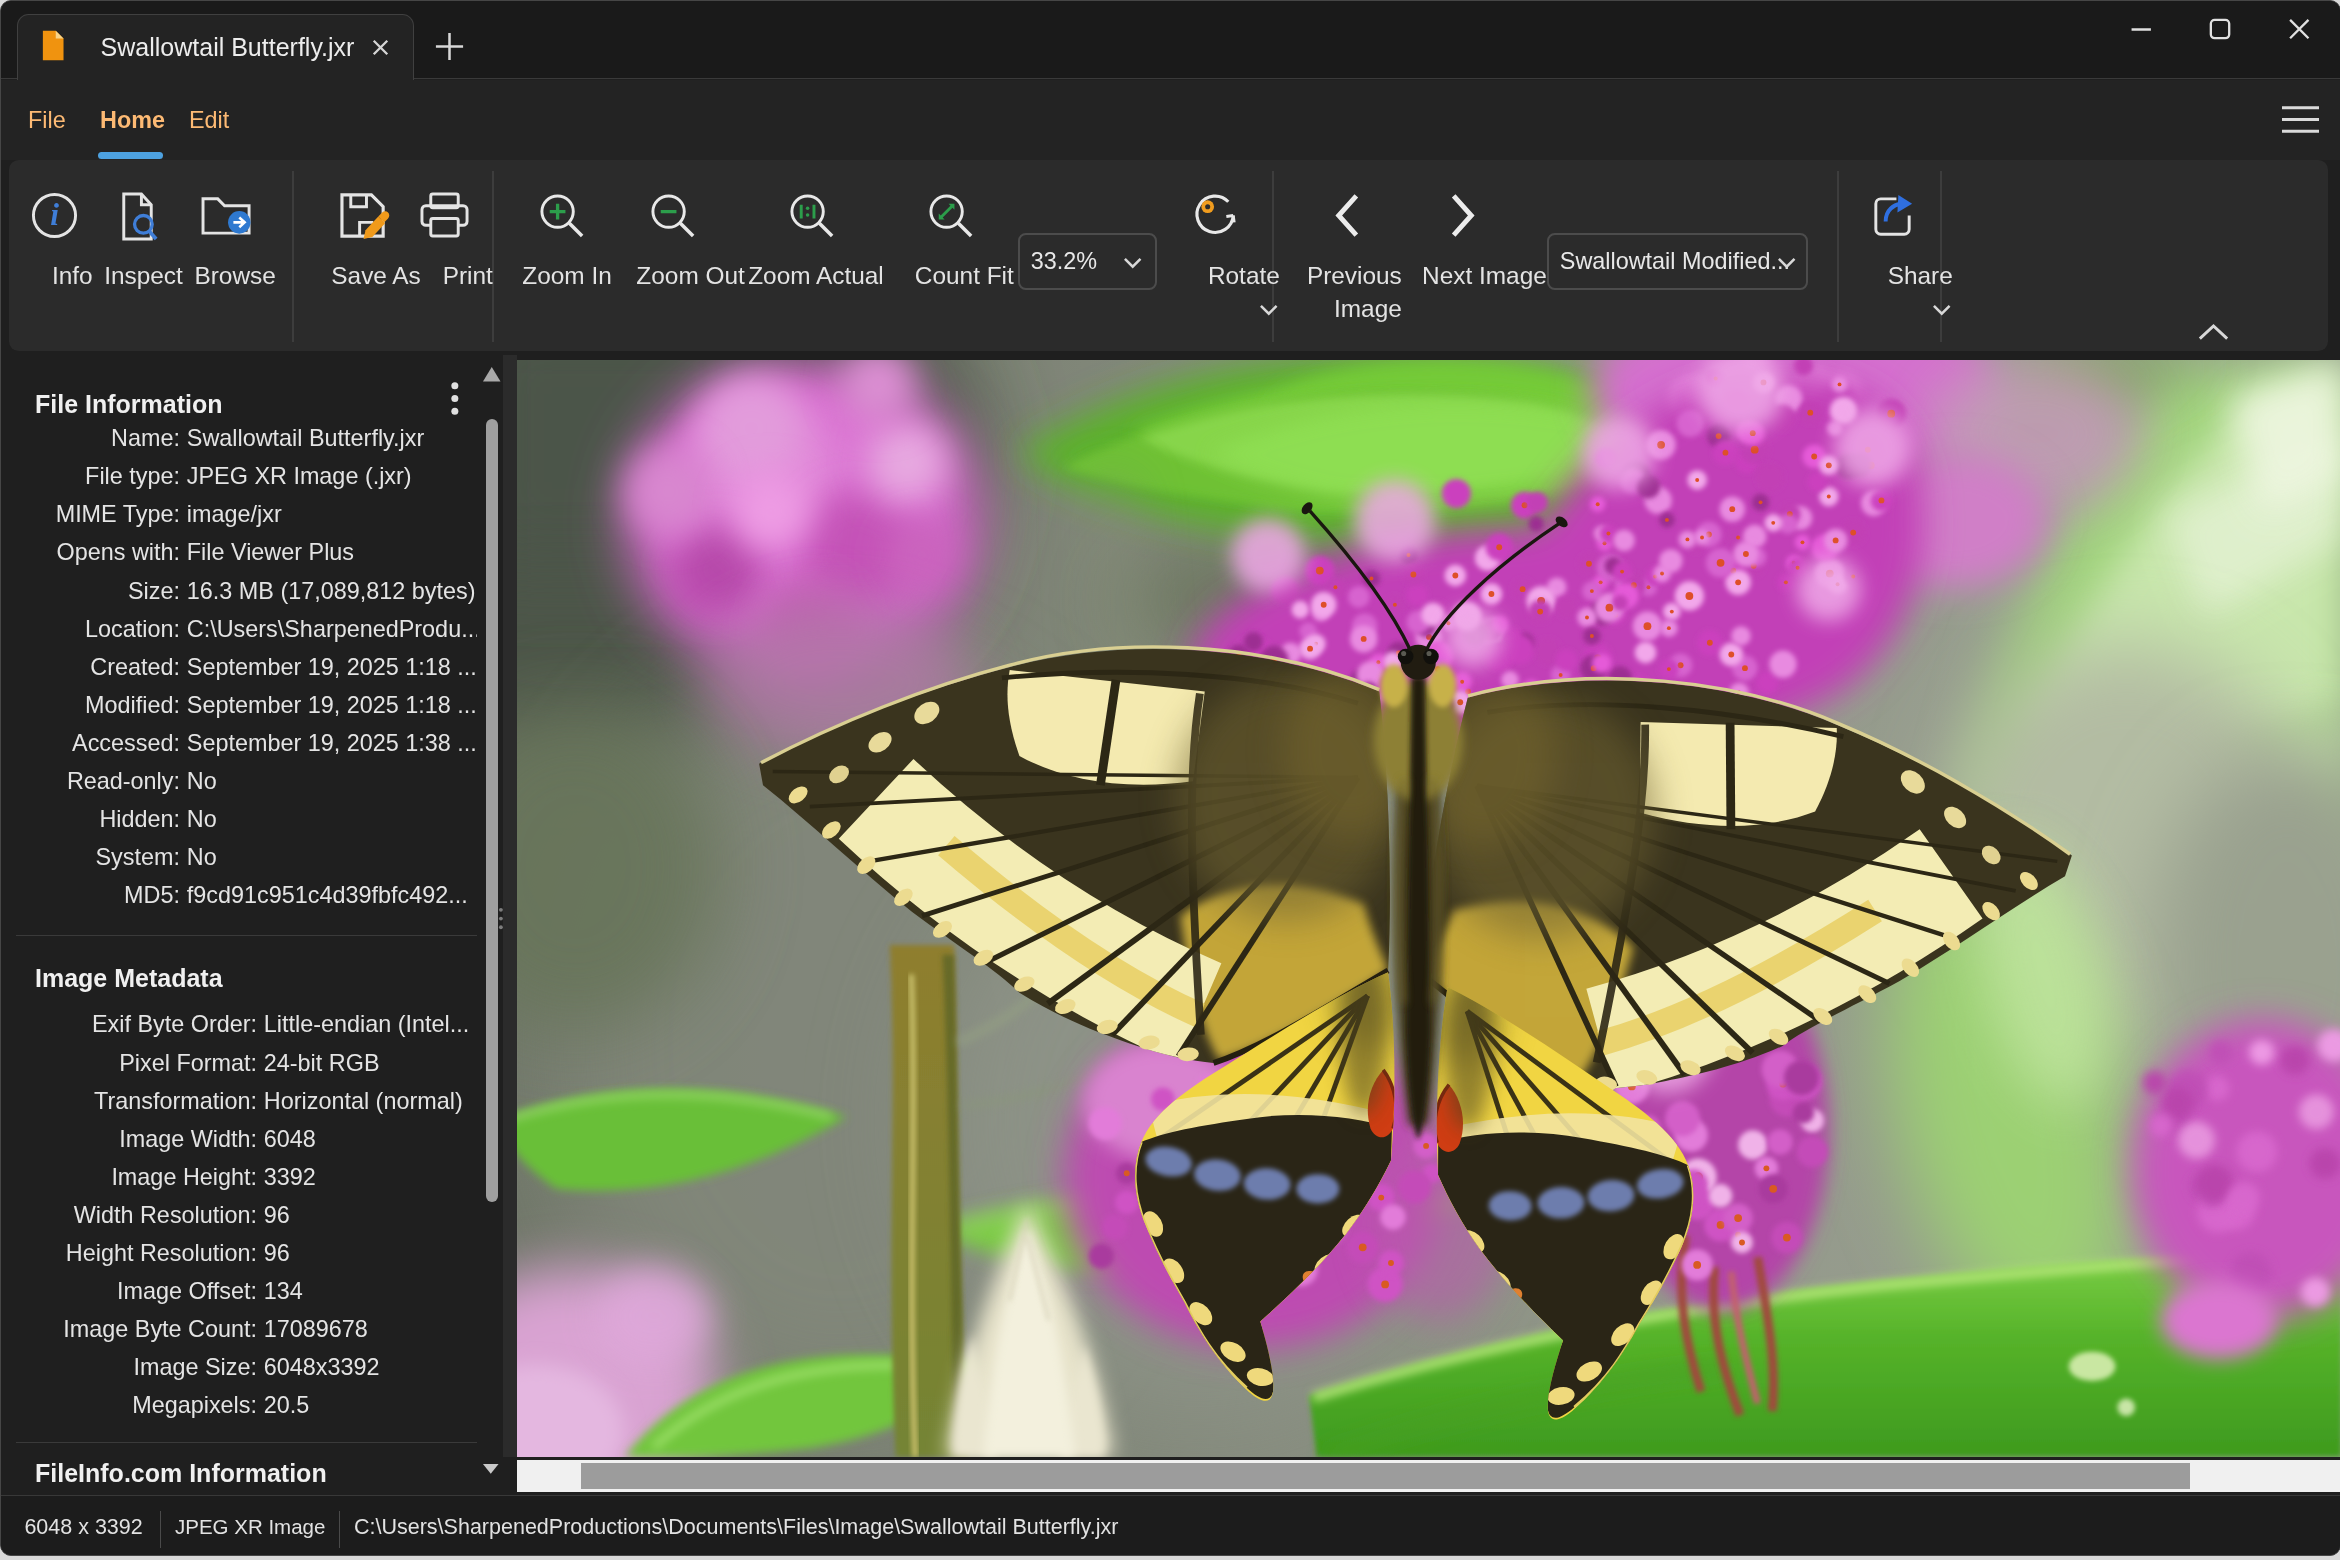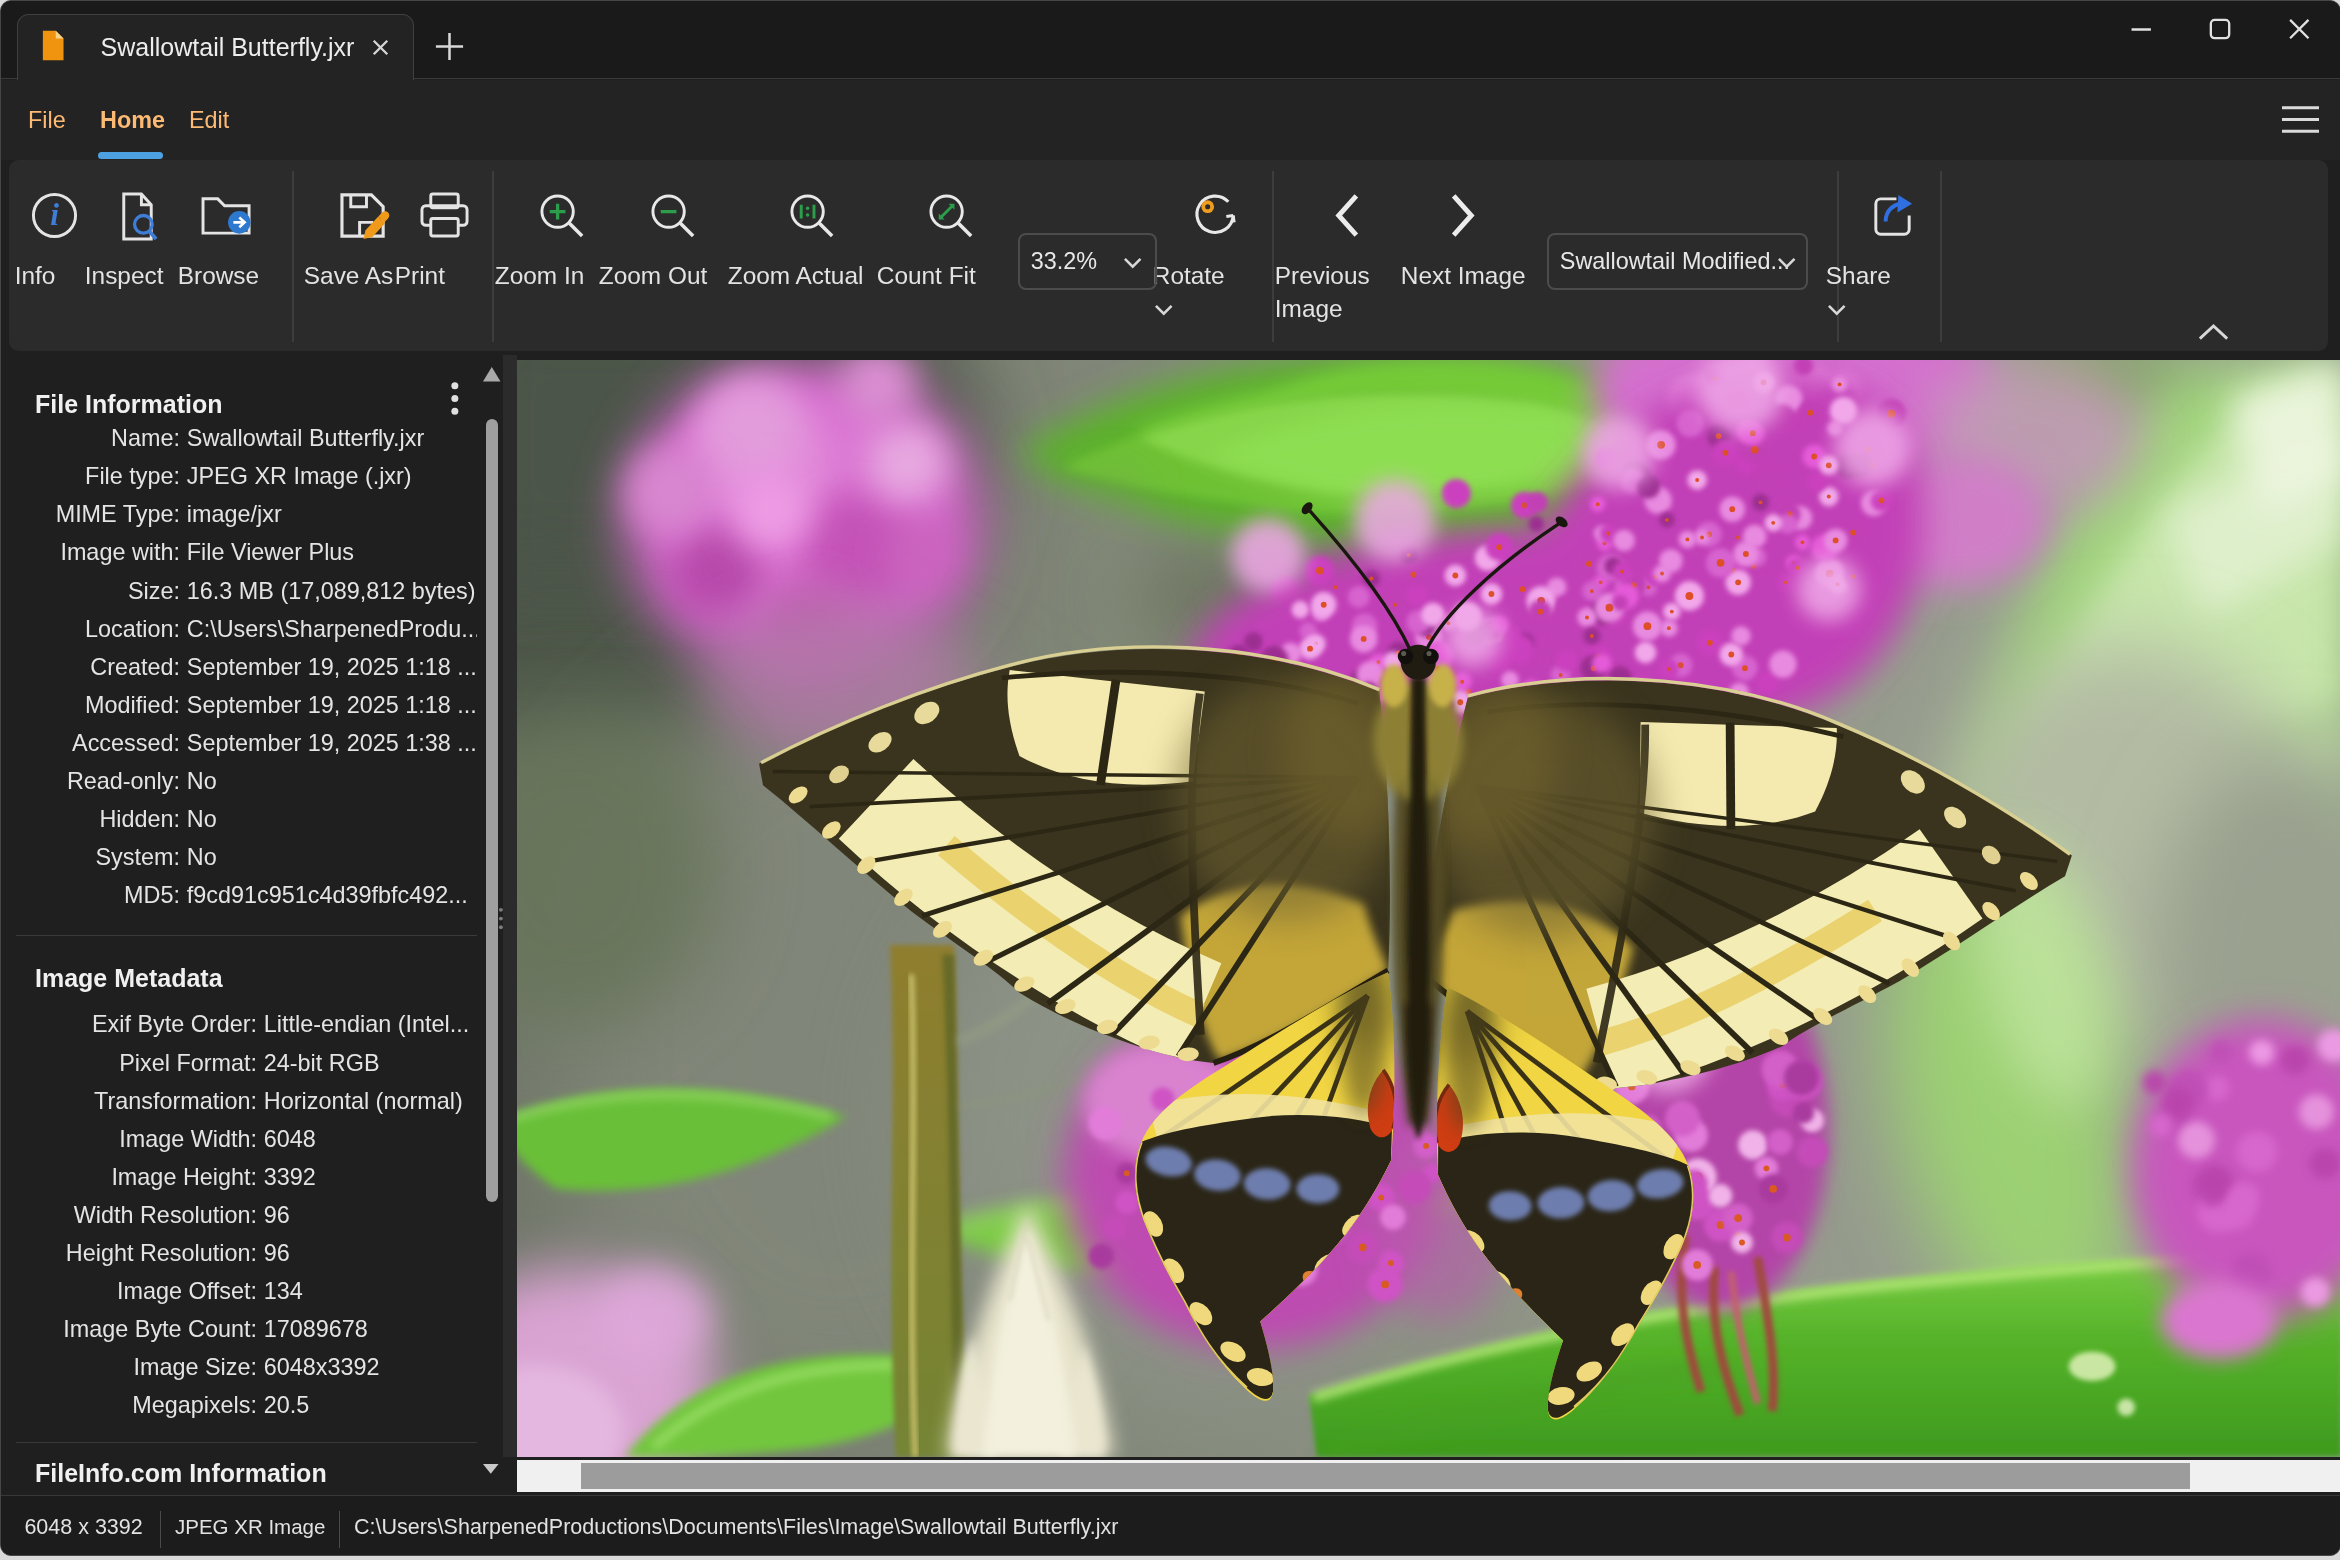--- a/index.html
+++ b/index.html
@@ -8,21 +8,21 @@
 
 #titlebar{left:0;top:0;width:2341px;height:78px;background:#1a1a1a;border-bottom:1px solid #3a3a3a}
 #tab{left:15.6px;top:12.7px;width:397px;height:66px;background:#232323;border:1px solid #404040;border-bottom:none;border-radius:11.7px 11.7px 0 0;z-index:3}
 #tabtxt{left:83px;top:0;height:64px;line-height:64px;font-size:25px;color:#ededed;white-space:pre}
 #menurow{left:0;top:79px;width:2341px;height:80px;background:#232323}
 .mi{top:79px;height:80px;line-height:80px;font-size:23.4px;color:#fdba74;white-space:pre}
 #homepill{left:97px;top:151px;width:65px;height:6.8px;border-radius:3.9px;background:#4da1e0;z-index:4}
 
 #ribbon{left:7.8px;top:159px;width:2319px;height:191px;background:#2b2b2b;border-radius:9.8px}
 .sep{top:10.7px;width:2px;height:171px;background:#3d3d3d}
-.lbl{top:99px;height:127px;font-size:24.4px;color:#e3e3e3;text-align:left;line-height:33px;white-space:pre}
+.lbl{top:99px;height:127px;font-size:24.4px;color:#e3e3e3;text-align:right;line-height:33px;white-space:pre}
 .icon{top:31px}
 
 #panel{left:0;top:354px;width:502px;height:1140px;background:#1f1f1f;color:#e4e4e4}
 .hdr{font-weight:bold;font-size:25px;color:#f0f0f0;white-space:pre}
 .row{position:absolute;left:0;width:476px;height:38px;line-height:38px;font-size:23.4px;display:flex}
 .row .l{width:179px;text-align:right;flex:none;white-space:pre}
 .row .v{margin-left:6.8px;white-space:pre;overflow:hidden}
 .row2 .l{width:256px}
 .pline{left:14.6px;width:461px;height:1px;background:#3a3a3a}
 
@@ -199,21 +199,21 @@
       </div>
   <div class="row" style="top:102px">
         <div class="l">File type:</div>
         <div class="v">JPEG XR Image (.jxr)</div>
       </div>
   <div class="row" style="top:140px">
         <div class="l">MIME Type:</div>
         <div class="v">image/jxr</div>
       </div>
   <div class="row" style="top:178px">
-        <div class="l">Image with:</div>
+        <div class="l">Opens with:</div>
         <div class="v">File Viewer Plus</div>
       </div>
   <div class="row" style="top:217px">
         <div class="l">Size:</div>
         <div class="v">16.3 MB (17,089,812 bytes)</div>
       </div>
   <div class="row" style="top:255px">
         <div class="l">Location:</div>
         <div class="v">C:\Users\SharpenedProdu...</div>
       </div>

